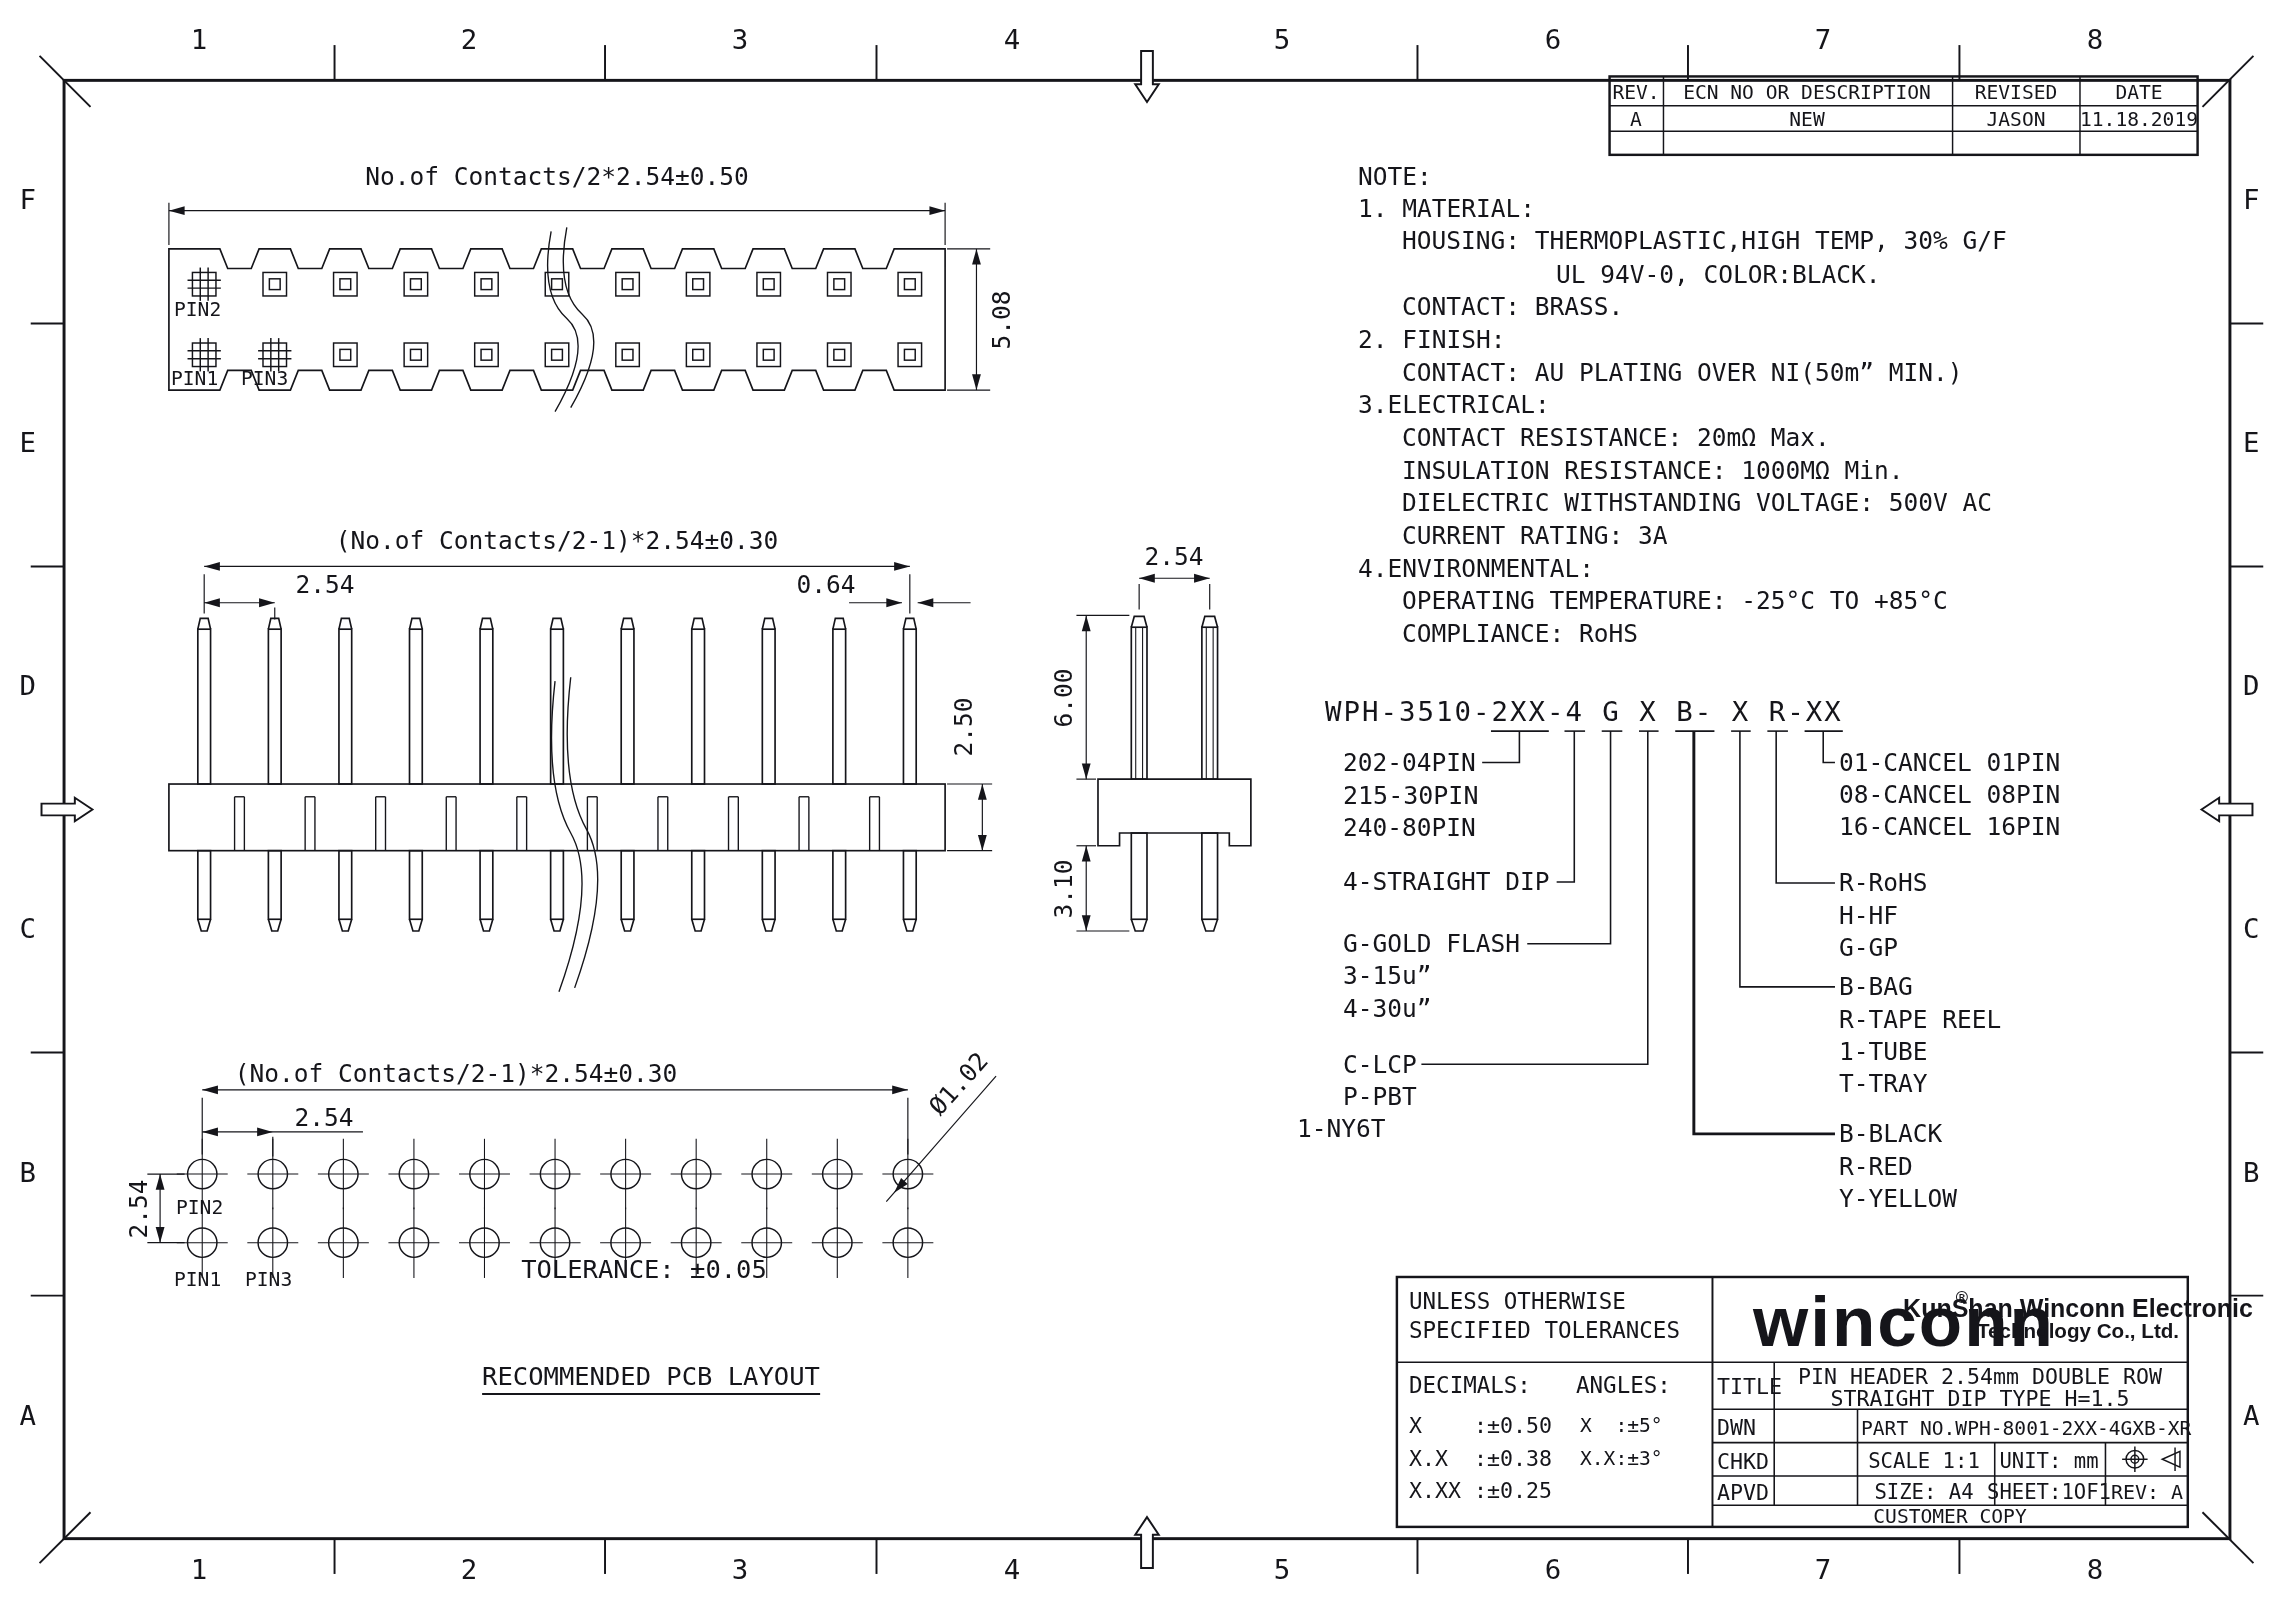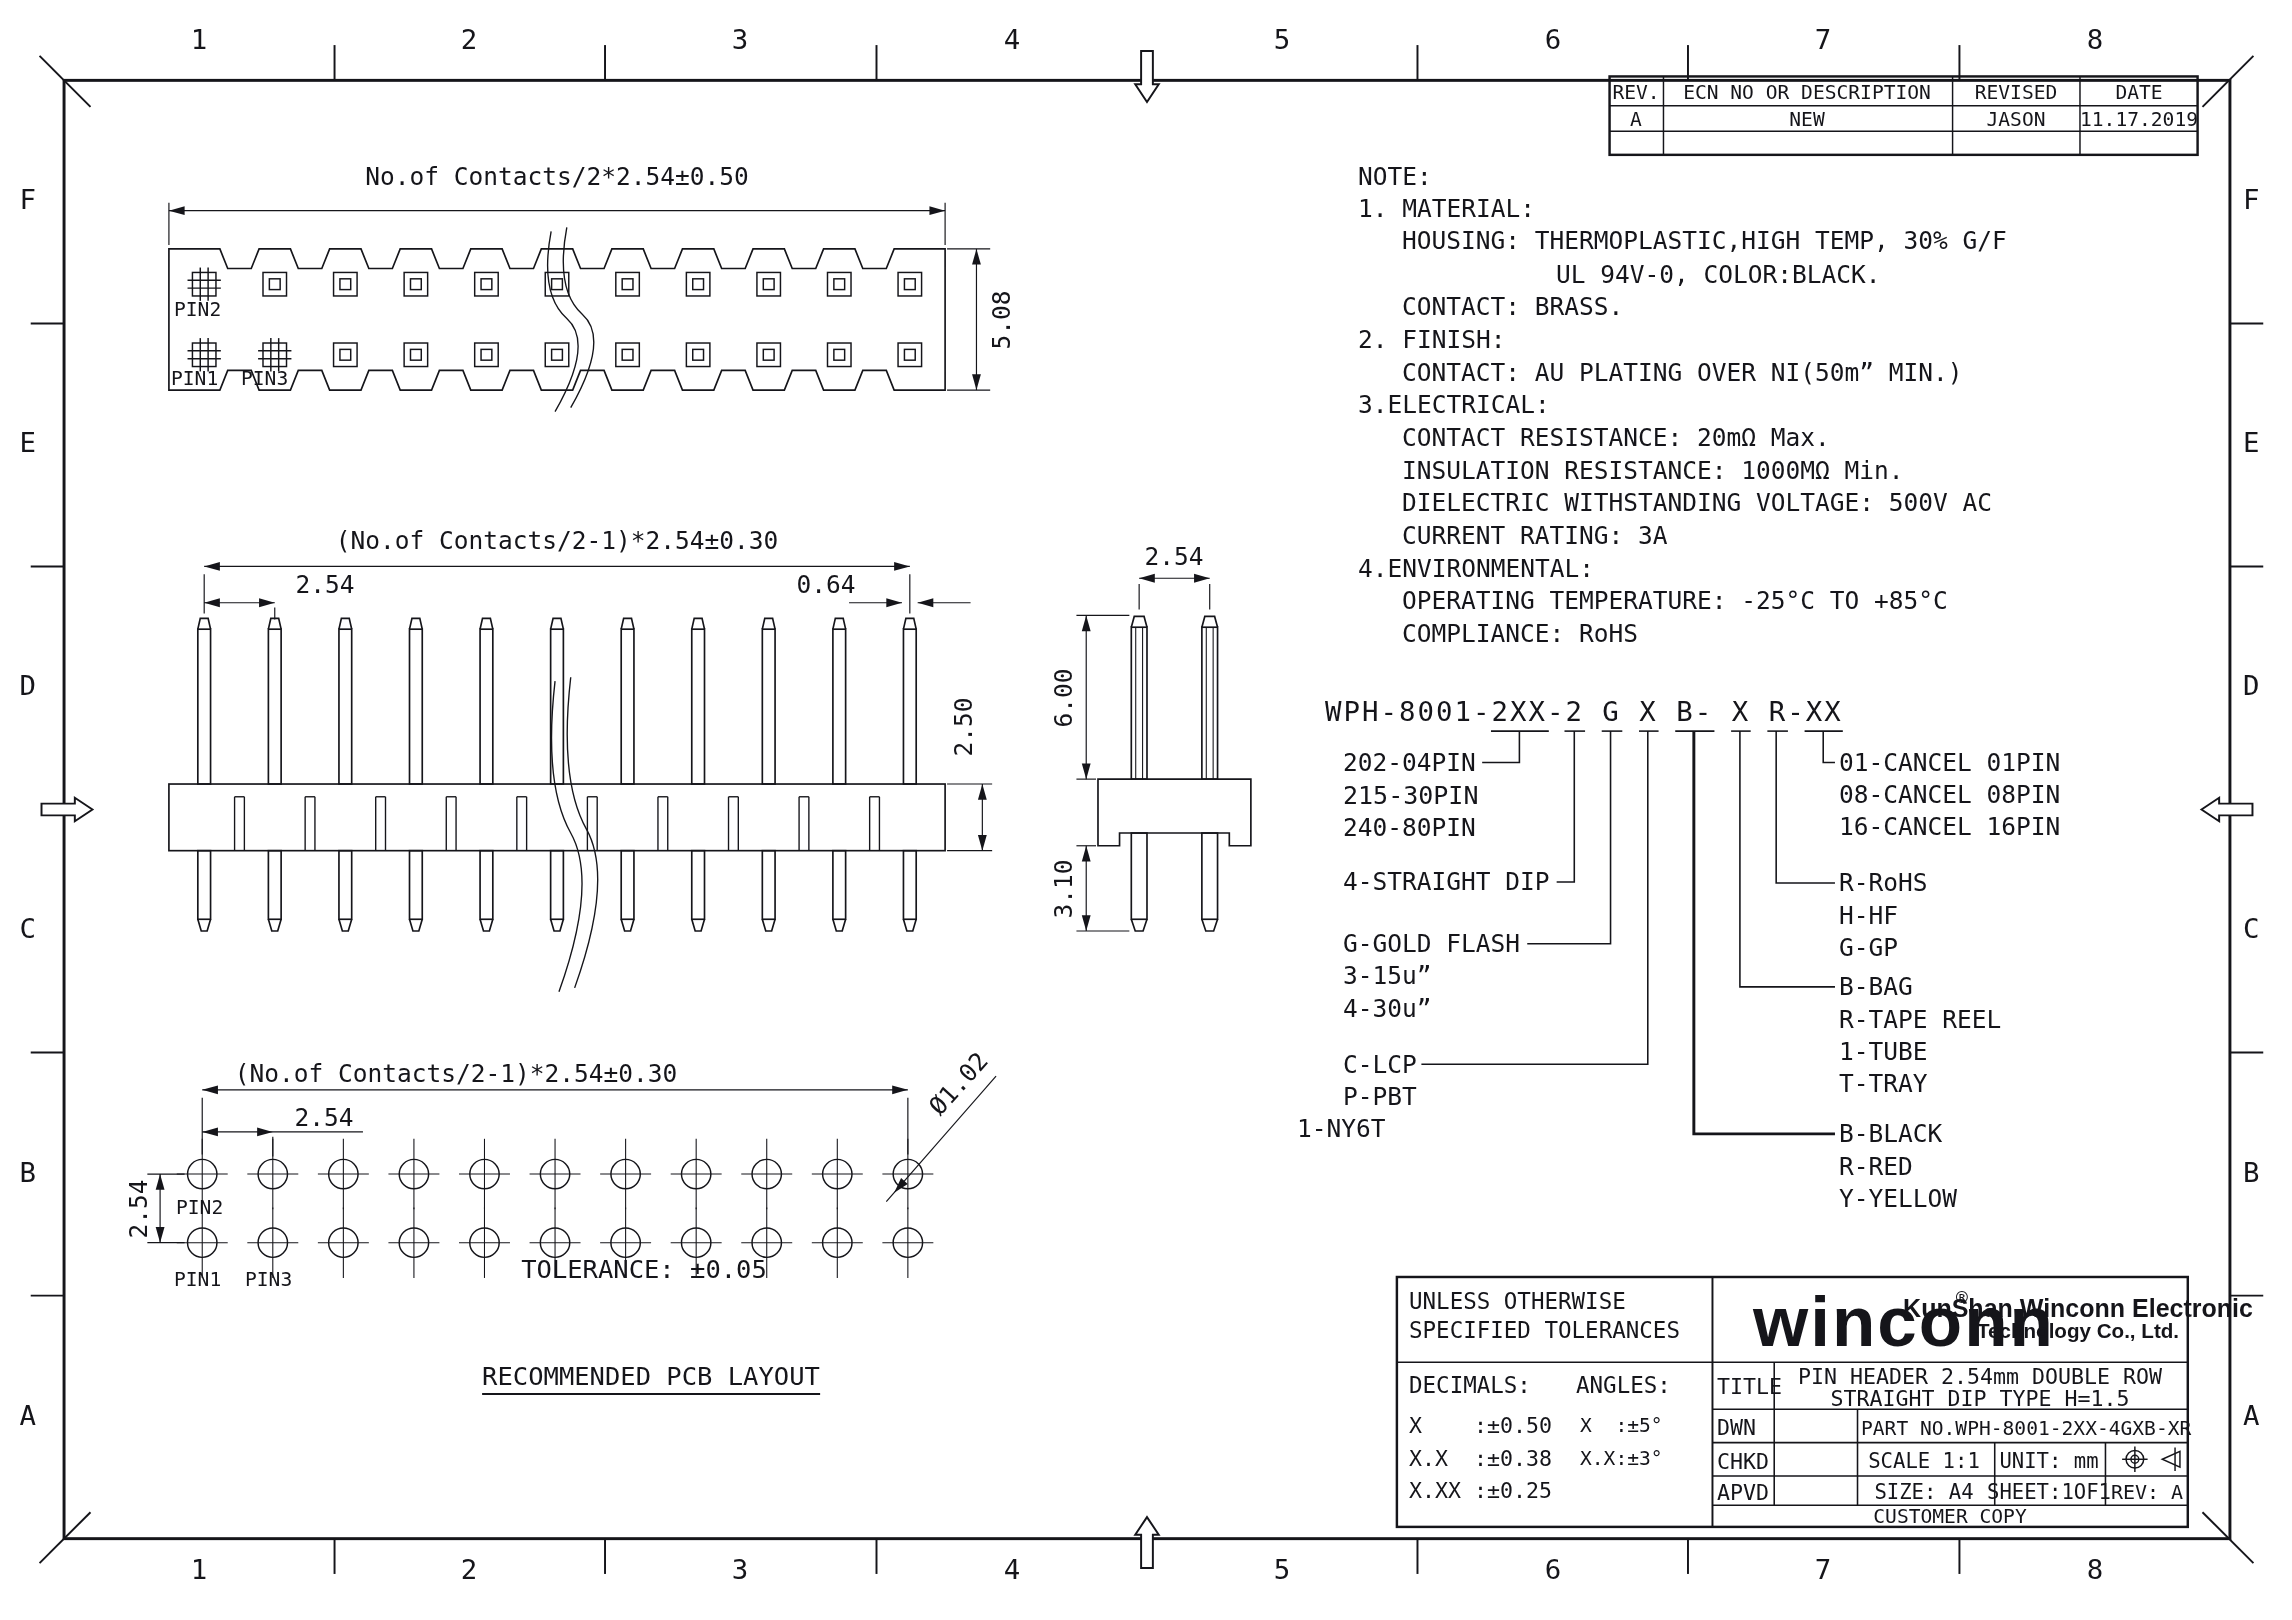--- a/index.html
+++ b/index.html
@@ -464,39 +464,39 @@
 <div class="t" style="left:2243px;top:1159px;font-size:27.4px">B</div>
 <div class="t" style="left:2243px;top:1402px;font-size:27.4px">A</div>
 
 <div class="t c" style="left:1636px;top:83px;font-size:19.6px">REV.</div>
 <div class="t c" style="left:1807px;top:83px;font-size:19.6px">ECN NO OR DESCRIPTION</div>
 <div class="t c" style="left:2016px;top:83px;font-size:19.6px">REVISED</div>
 <div class="t c" style="left:2139px;top:83px;font-size:19.6px">DATE</div>
 <div class="t c" style="left:1636px;top:110px;font-size:19.6px">A</div>
 <div class="t c" style="left:1807px;top:110px;font-size:19.6px">NEW</div>
 <div class="t c" style="left:2016px;top:110px;font-size:19.6px">JASON</div>
-<div class="t c" style="left:2139px;top:110px;font-size:19.6px">11.17.2019</div>
+<div class="t c" style="left:2139px;top:110px;font-size:19.6px">11.18.2019</div>
 
 <div class="t" style="left:1358px;top:165px;font-size:24.5px">NOTE:</div>
 <div class="t" style="left:1358px;top:197px;font-size:24.5px">1. MATERIAL:</div>
 <div class="t" style="left:1402px;top:229px;font-size:24.5px">HOUSING: THERMOPLASTIC,HIGH TEMP, 30% G/F</div>
 <div class="t" style="left:1556px;top:263px;font-size:24.5px">UL 94V-0, COLOR:BLACK.</div>
 <div class="t" style="left:1402px;top:295px;font-size:24.5px">CONTACT: BRASS.</div>
 <div class="t" style="left:1358px;top:328px;font-size:24.5px">2. FINISH:</div>
 <div class="t" style="left:1402px;top:361px;font-size:24.5px">CONTACT: AU PLATING OVER NI(50m” MIN.)</div>
 <div class="t" style="left:1358px;top:393px;font-size:24.5px">3.ELECTRICAL:</div>
 <div class="t" style="left:1402px;top:426px;font-size:24.5px">CONTACT RESISTANCE: 20mΩ Max.</div>
 <div class="t" style="left:1402px;top:459px;font-size:24.5px">INSULATION RESISTANCE: 1000MΩ Min.</div>
 <div class="t" style="left:1402px;top:491px;font-size:24.5px">DIELECTRIC WITHSTANDING VOLTAGE: 500V AC</div>
 <div class="t" style="left:1402px;top:524px;font-size:24.5px">CURRENT RATING: 3A</div>
 <div class="t" style="left:1358px;top:557px;font-size:24.5px">4.ENVIRONMENTAL:</div>
 <div class="t" style="left:1402px;top:589px;font-size:24.5px">OPERATING TEMPERATURE: -25°C TO +85°C</div>
 <div class="t" style="left:1402px;top:622px;font-size:24.5px">COMPLIANCE: RoHS</div>
 
-<div class="t" style="left:1325px;top:698px;font-size:27.4px;letter-spacing:2px">WPH-8001-2XX-2 G X B- X R-XX</div>
+<div class="t" style="left:1325px;top:698px;font-size:27.4px;letter-spacing:2px">WPH-3510-2XX-4 G X B- X R-XX</div>
 <div class="t" style="left:1343px;top:751px;font-size:24.5px">202-04PIN</div>
 <div class="t" style="left:1343px;top:783px;font-size:25px">215-30PIN</div>
 <div class="t" style="left:1343px;top:816px;font-size:24.5px">240-80PIN</div>
 <div class="t" style="left:1343px;top:870px;font-size:24.5px">4-STRAIGHT DIP</div>
 <div class="t" style="left:1343px;top:932px;font-size:24.5px">G-GOLD FLASH</div>
 <div class="t" style="left:1343px;top:964px;font-size:24.5px">3-15u”</div>
 <div class="t" style="left:1343px;top:997px;font-size:24.5px">4-30u”</div>
 <div class="t" style="left:1343px;top:1053px;font-size:24.5px">C-LCP</div>
 <div class="t" style="left:1343px;top:1085px;font-size:24.5px">P-PBT</div>
 <div class="t" style="left:1297px;top:1117px;font-size:24.5px">1-NY6T</div>

